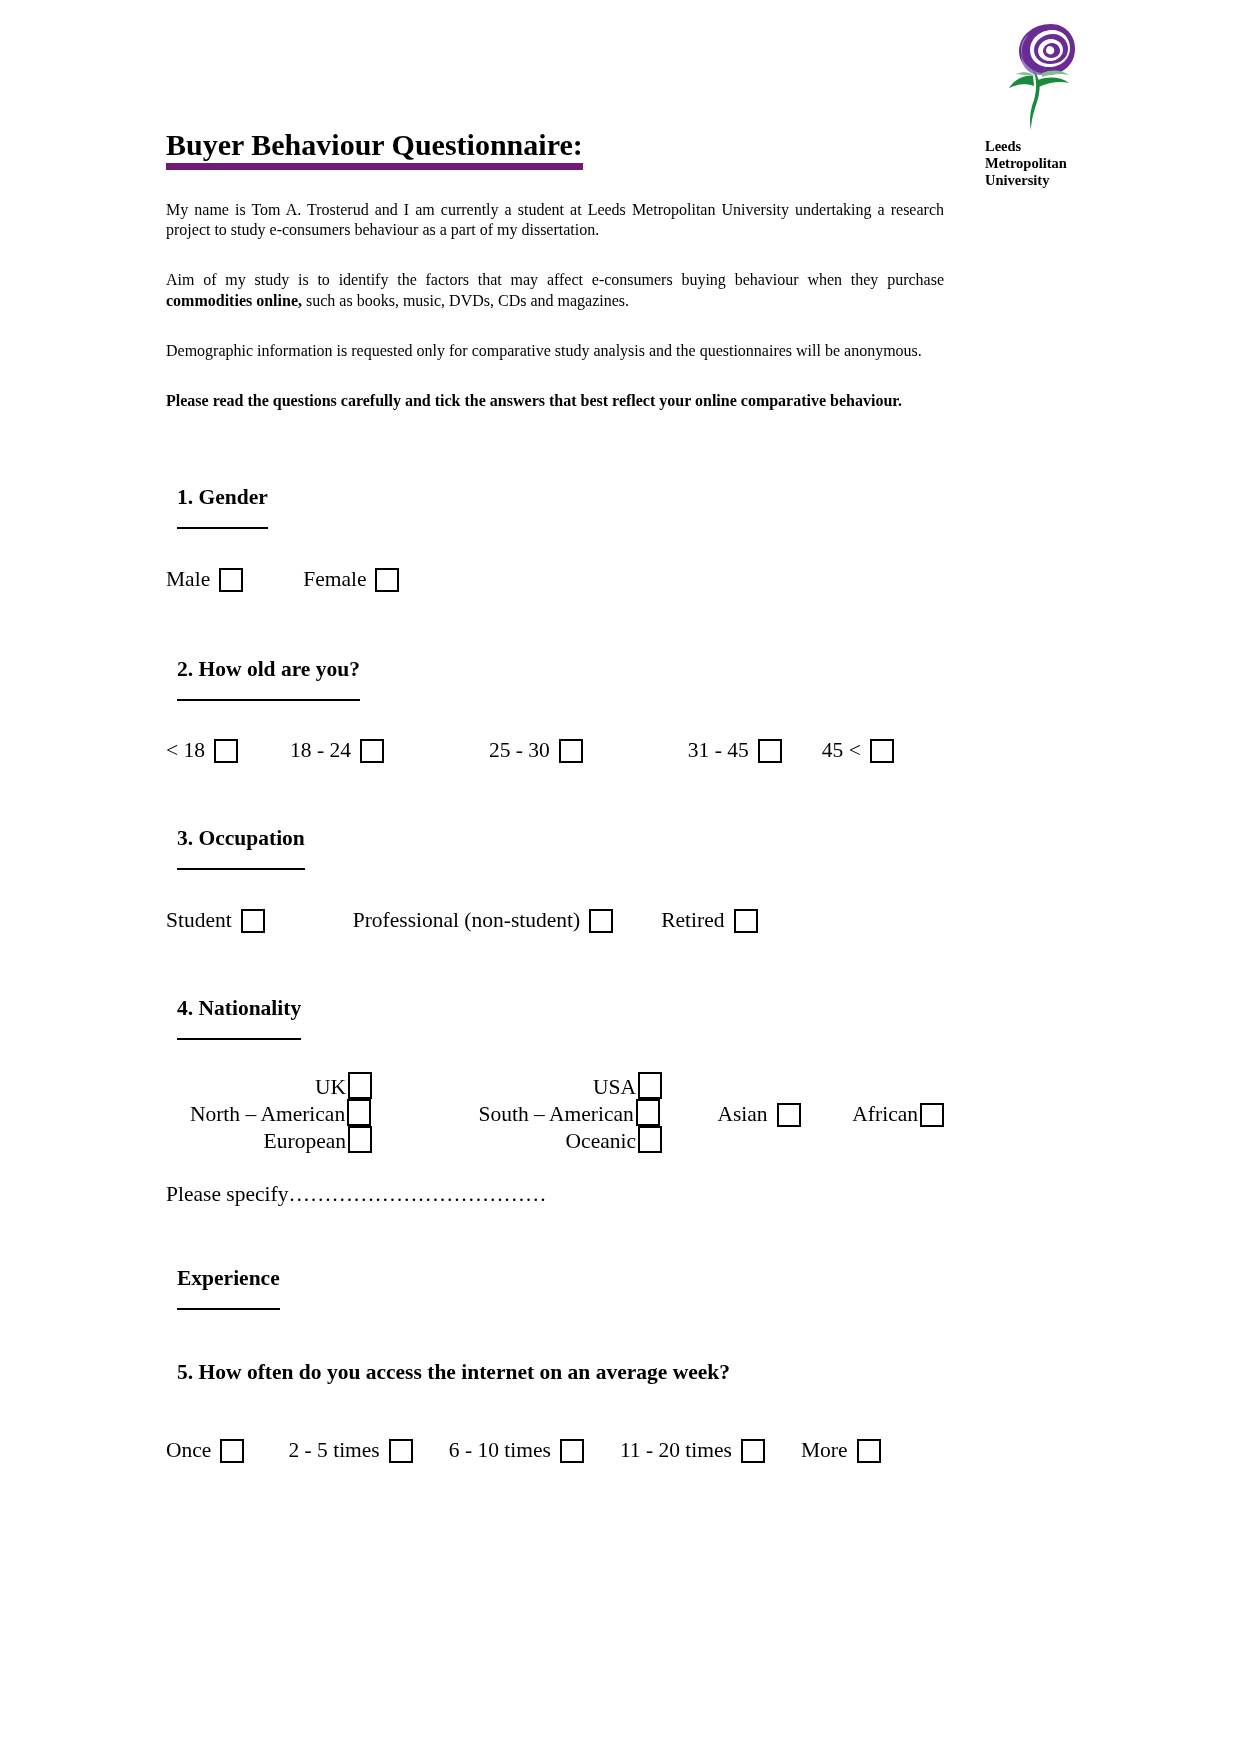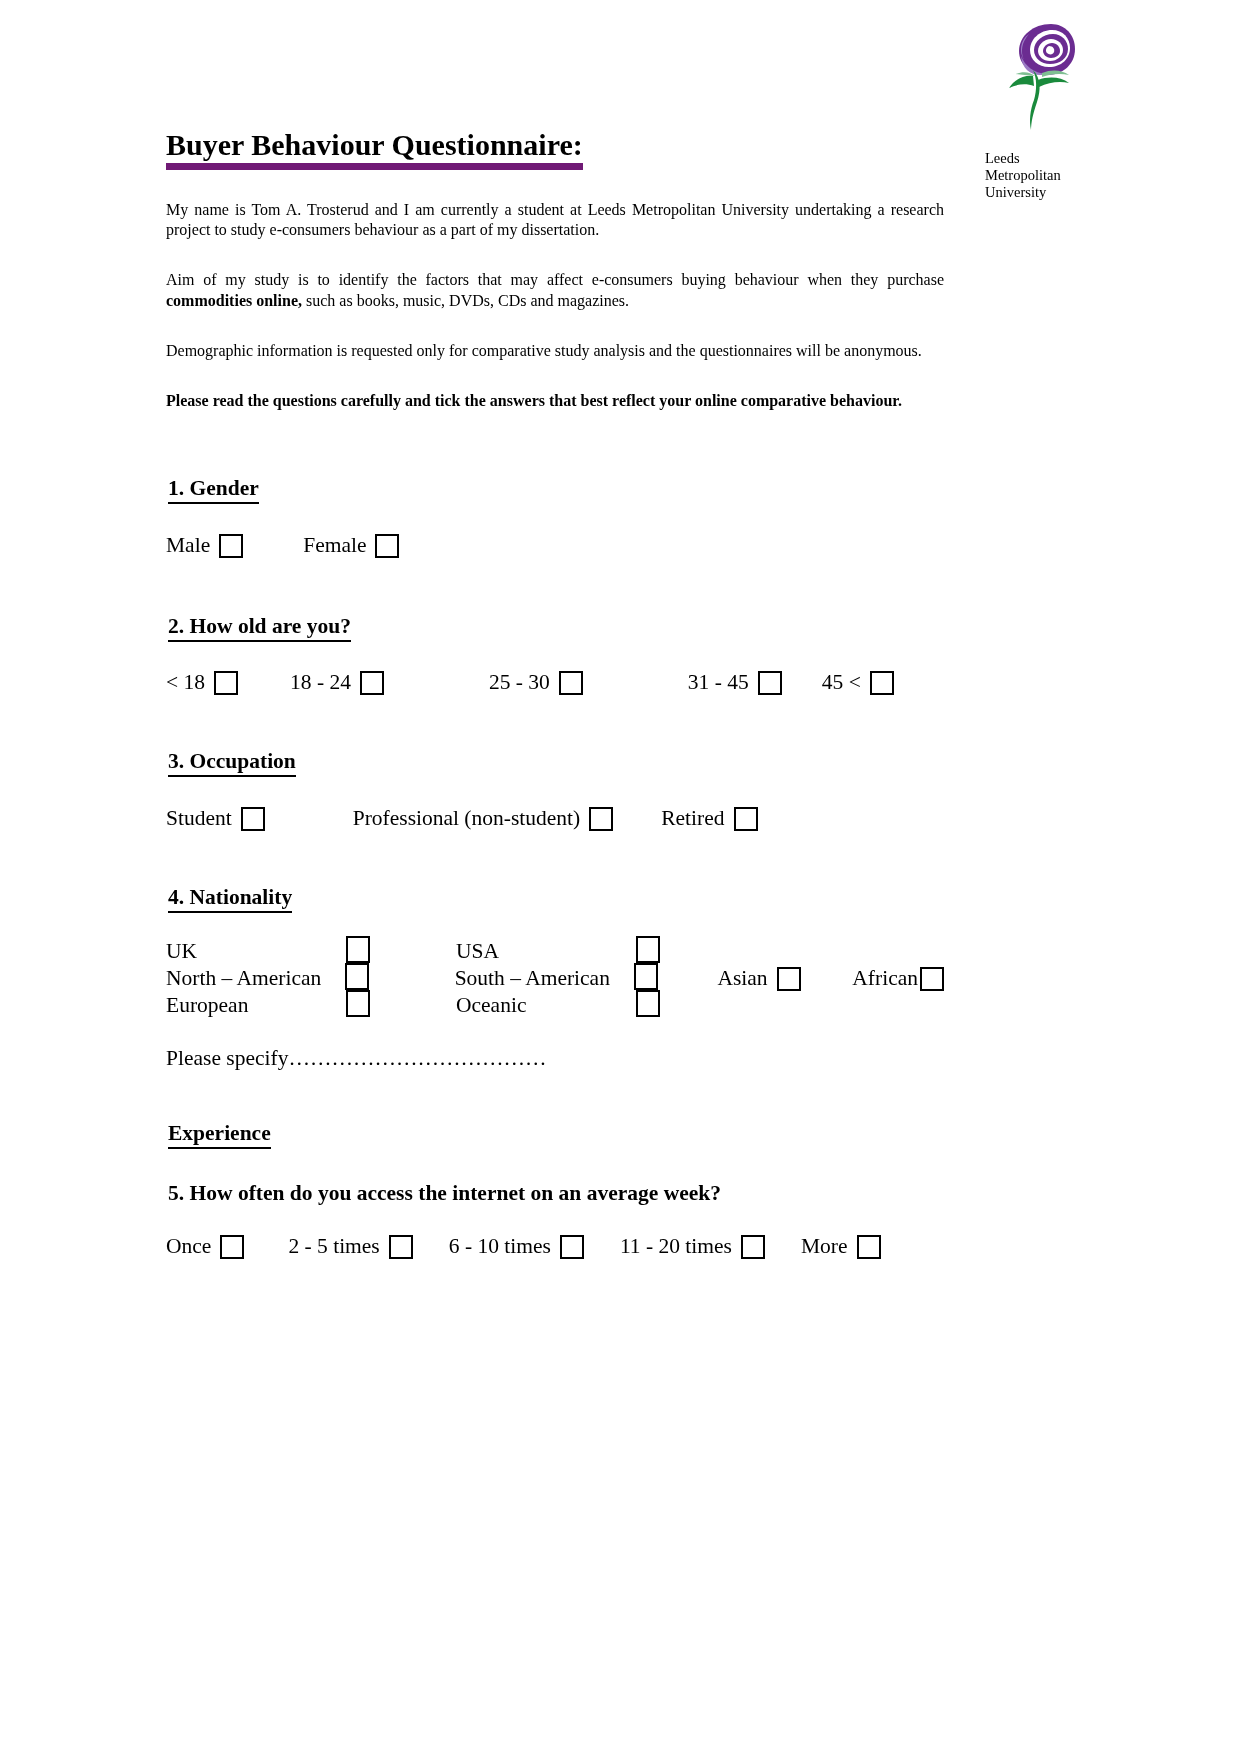--- a/index.html
+++ b/index.html
@@ -26,25 +26,25 @@
     text-align: left;
   }
   .logo-mark {
     width: 92px;
     height: 118px;
     display: block;
     margin-left: 4px;
   }
   .logo-text {
     font-family: "Liberation Serif", "DejaVu Serif", serif;
-    font-weight: normal;
+    font-weight: bold;
     font-size: 14.5px;
     line-height: 1.18;
     color: #000000;
-    margin-top: 14px;
+    margin-top: 2px;
   }
 
   
   .content {
     position: absolute;
     left: 166px;
     top: 128px;
     width: 778px;
   }
 
@@ -71,22 +71,22 @@
   }
   .spacer-1 { height: 30px; }
   .spacer-2 { height: 29px; }
 
   .q-heading {
     font-size: 21.5px;
     font-weight: bold;
     display: inline-block;
     border-bottom: 2.5px solid #000;
     line-height: 1.2;
-    padding-bottom: 0px;
-    margin: 2px;
+    padding-bottom: 16px;
+    margin: 11px;
   }
   .q-heading.nounderline {
     border-bottom: none;
   }
 
   .opt-row {
     font-size: 21.5px;
     line-height: 1.0;
     display: flex;
     align-items: center;
@@ -112,20 +112,21 @@
   
   .nat-grid {
     font-size: 21.5px;
     line-height: 1.0;
   }
   .nat-row {
     display: flex;
     align-items: center;
     height: 27px;
     white-space: nowrap;
+    text-align: right;
   }
   .nat-c1 { width: 180px; }
   .nat-c1b { width: 26px; }
   .nat-c2 { width: 84px; }
   .nat-c3 { width: 180px; }
   .nat-c3b { width: 26px; }
   .nat-inline .lbl { margin-right: 9px; }
   .nat-inline {
     display: inline-flex;
     align-items: center;

